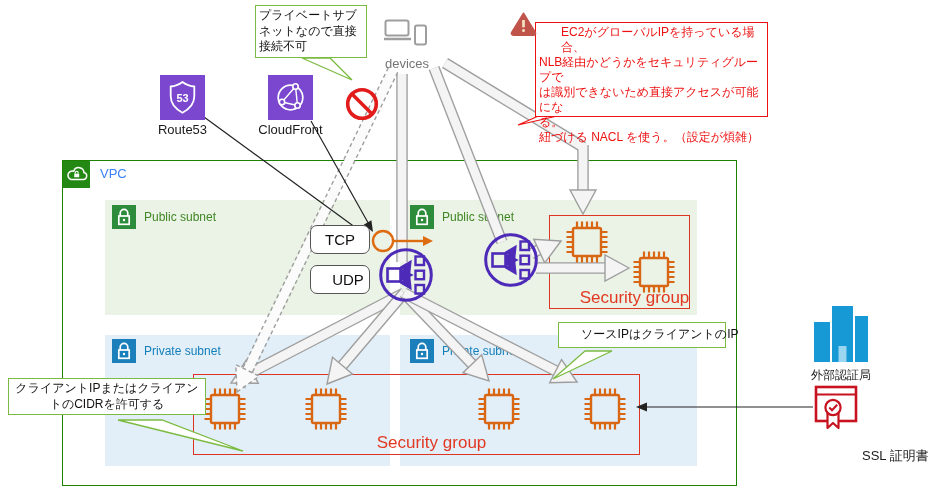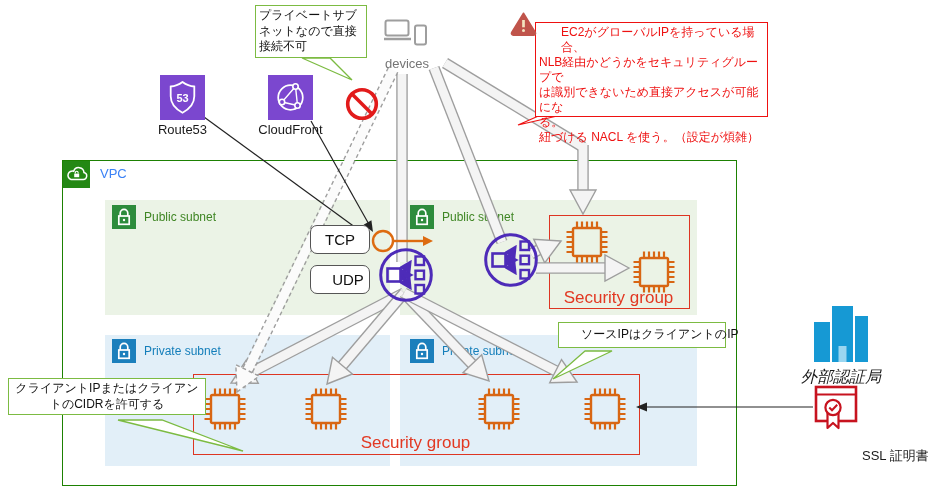--- a/index.html
+++ b/index.html
@@ -3,28 +3,28 @@
 <meta charset="utf-8">
 <style>
   html,body{margin:0;padding:0;background:#fff;font-family:"Liberation Sans","DejaVu Sans",sans-serif;}
   .canvas{position:relative;width:928px;height:502px;background:#fff;overflow:hidden;}
   .abs{position:absolute;}
   .z1{z-index:1}.z2{z-index:2}.z3{z-index:3}.z4{z-index:4}.z5{z-index:5}
   .vpc-box{border:1.6px solid #1D8102;background:#fff;}
   .subnet-pub{background:#EBF3E6;}
   .subnet-priv{background:#E2EFF8;}
   .sg-box{border:1.3px solid #DD3522;}
-  .sg-label{color:#E23822;font-size:17px;text-align:center;white-space:nowrap;}
+  .sg-label{color:#E23822;font-size:17px;text-align:center;white-space:nowrap;padding-left:16px;}
   .lbl{font-size:12px;white-space:nowrap;}
   .lbl-pub{color:#3F8624;}
   .lbl-priv{color:#147EBA;}
   .lbl-gray{color:#3b82f6;font-size:13px;}
   .icon-label{font-size:13px;text-align:center;color:#1a1a1a;white-space:nowrap;}
   .icon-label.gray{color:#757575;}
-  .icon-label.small{font-size:16px;font-style:italic;}
+  .icon-label.small{font-size:12px;}
   .proto{width:60px;height:29px;background:#fff;border:1.4px solid #555;border-radius:7px;display:flex;align-items:center;justify-content:center;font-size:15px;color:#111;box-sizing:border-box;}
   .callout{background:#fff;border:1.4px solid #7CBB42;font-size:12px;color:#111;line-height:15.5px;padding:2px 3px;box-sizing:border-box;}
   .rednote{background:#fff;border:1.3px solid #EE1111;color:#EE1111;font-size:12px;line-height:15px;padding:2px 3px;box-sizing:border-box;}
   .rednote .l1{padding-left:22px;}
   .shaft-o{stroke:#9E9E9E;stroke-width:11.5;fill:none;}
   .shaft-i{stroke:#F4F4F4;stroke-width:8.8;fill:none;}
   .head{fill:#F4F4F4;stroke:#9E9E9E;stroke-width:1.4;}
   .dedge{stroke:#9E9E9E;stroke-width:1.4;stroke-dasharray:4 3;fill:none;}
   .dhead{fill:#FBFBFB;stroke:#9E9E9E;stroke-width:1.4;stroke-dasharray:4 3;}
   .blk{stroke:#222;stroke-width:1.2;}

